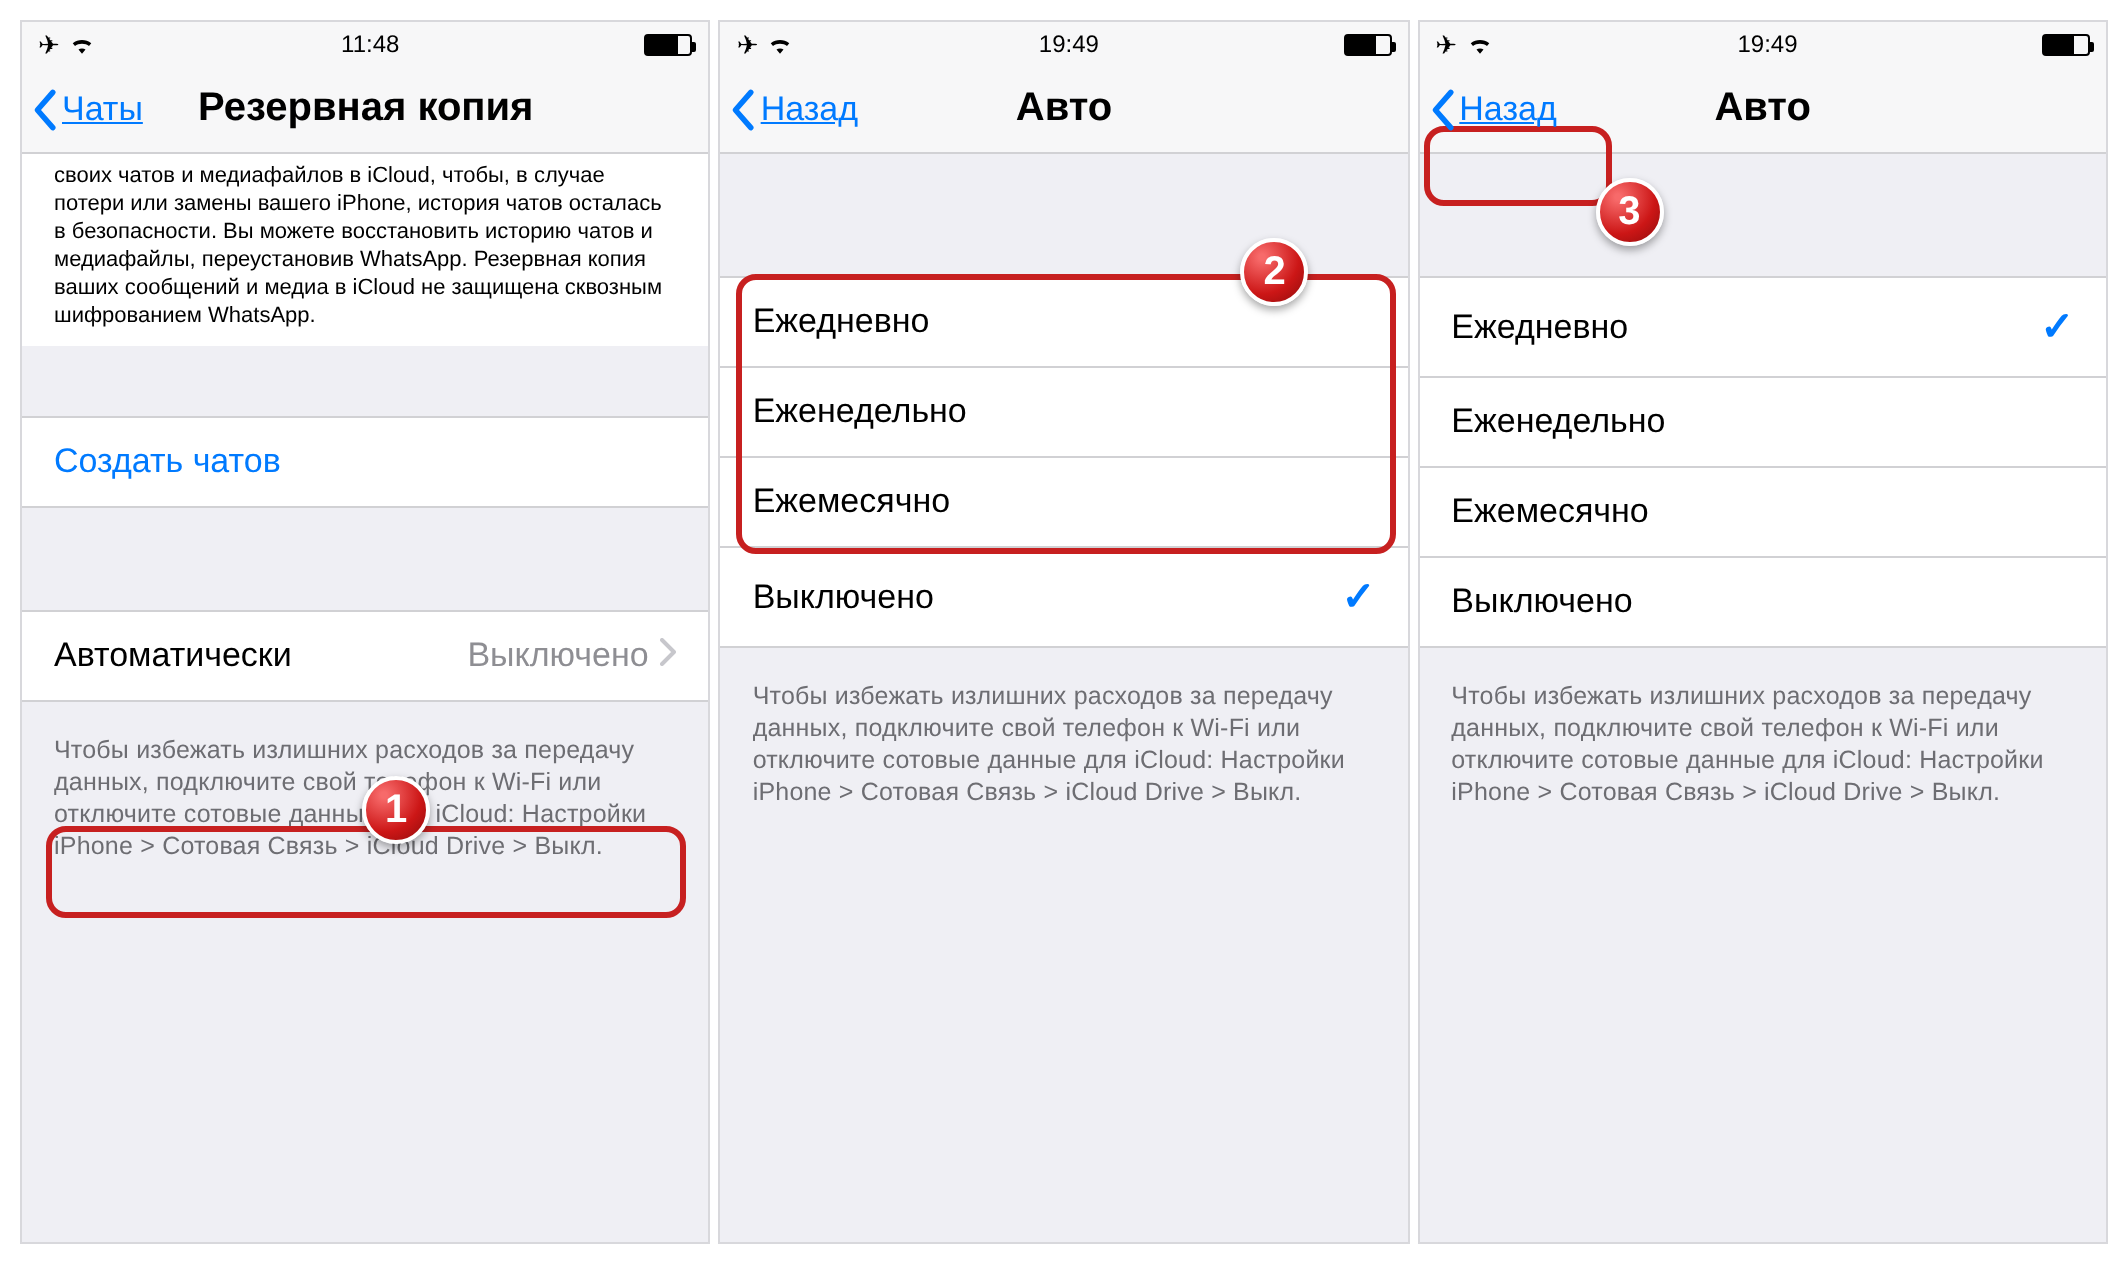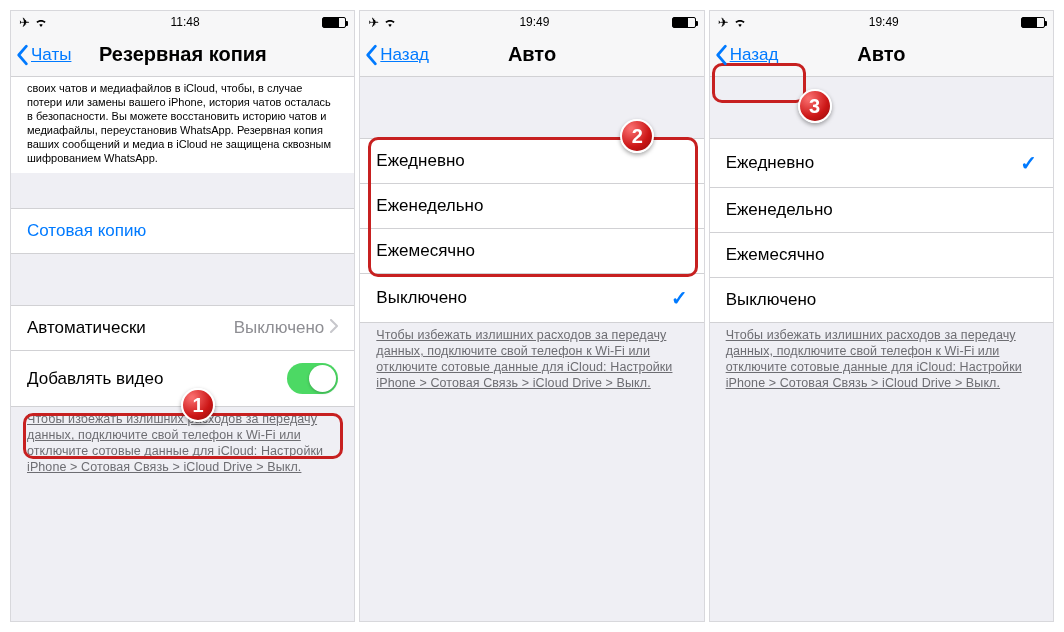--- a/index.html
+++ b/index.html
@@ -72,23 +72,22 @@
     font-size: 11px;
     line-height: 1.28;
     color: #000;
     background: #fff;
   }
   .desc-text.footer {
     background: transparent;
     color: #6d6d72;
     font-size: 12.5px;
     letter-spacing: 0.1px;
-    padding-top: 4px;
+    padding-top: 16px;
     text-transform: uppercase;
-    text-decoration: underline;
   }
   .list-group { margin-top: 28px; }
   .list-item {
     background: #fff;
     border-top: 1px solid #d1d1d4;
     border-bottom: 1px solid #d1d1d4;
     margin-top: -1px;
     padding: 12px 16px;
     display: flex; align-items: center; justify-content: space-between;
     font-size: 17px;
@@ -151,40 +150,36 @@
       <span>Чаты</span>
     </div>
     <div class="nav-title">Резервная копия</div>
   </div>
 
   <div class="content">
     <div class="desc-text">своих чатов и медиафайлов в iCloud, чтобы, в случае потери или замены вашего iPhone, история чатов осталась в безопасности. Вы можете восстановить историю чатов и медиафайлы, переустановив WhatsApp. Резервная копия ваших сообщений и медиа в iCloud не защищена сквозным шифрованием WhatsApp.</div>
 
     <div class="list-group" style="margin-top:36px;">
       <div class="list-item link">
-        <span>Сотовая копию</span>
+        <span>Создать чатов</span>
       </div>
     </div>
 
     <div class="list-group" style="margin-top:52px;">
       <div class="list-item">
         <span>Автоматически</span>
         <span class="value">
           <span>Выключено</span>
           <span class="chevron">
             <svg width="8" height="14" viewBox="0 0 8 14">
                 <path d="M1 1 L7 7 L1 13" stroke="#c7c7cc" stroke-width="2" fill="none" stroke-linecap="round" stroke-linejoin="round"></path>
               </svg>
           </span>
         </span>
       </div>
-      <div class="list-item">
-        <span>Добавлять видео</span>
-        <div class="switch"></div>
-      </div>
     </div>
 
     <div class="desc-text footer" style="text-transform:none;">Чтобы избежать излишних расходов за передачу данных, подключите свой телефон к Wi-Fi или отключите сотовые данные для iCloud: Настройки iPhone &gt; Сотовая Связь &gt; iCloud Drive &gt; Выкл.</div>
   </div>
 
   <div class="callout-box pos-abs" style="left:12px; top:402px; width:320px; height:46px;"></div>
   <div class="callout-num pos-abs" style="left:170px; top:377px;">1</div>
 </div>
 
 <div class="phone phone-2">

